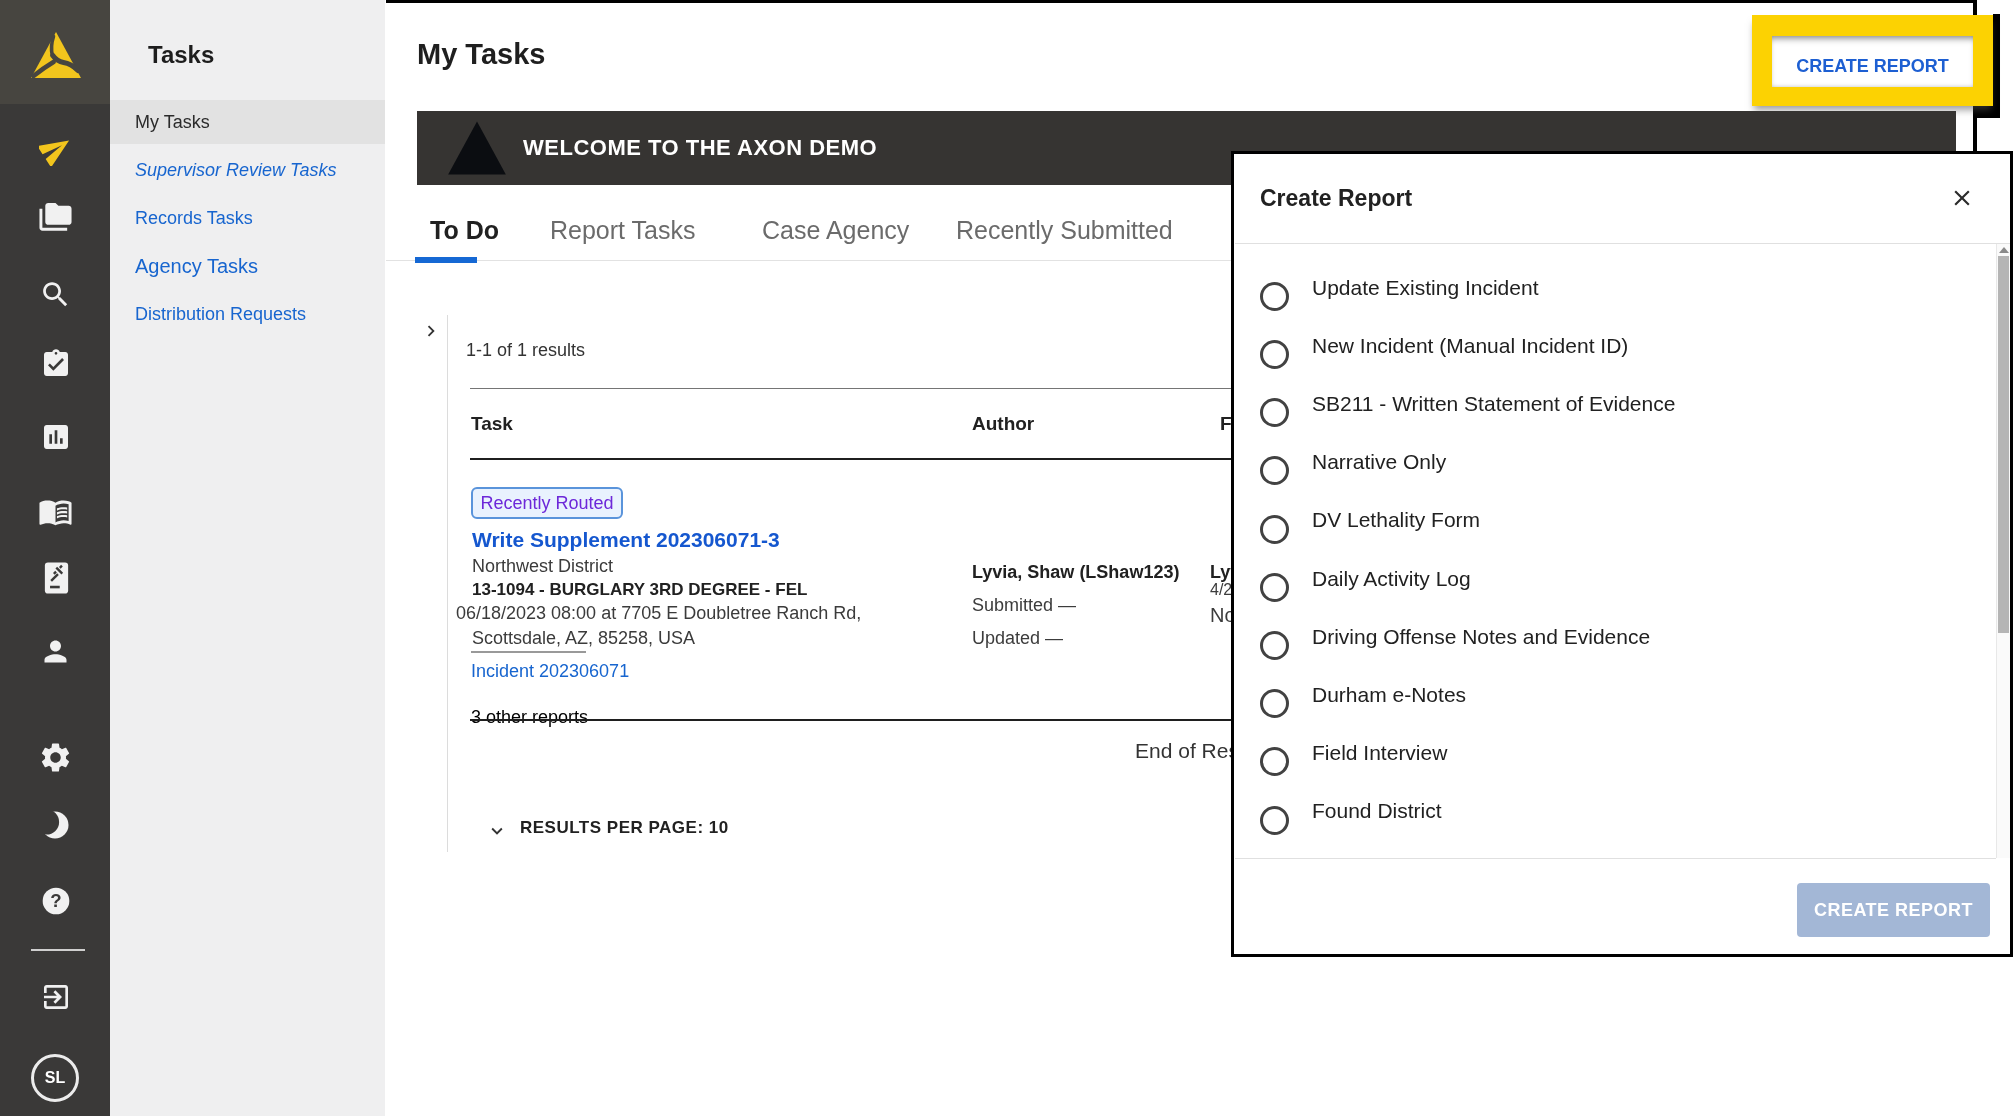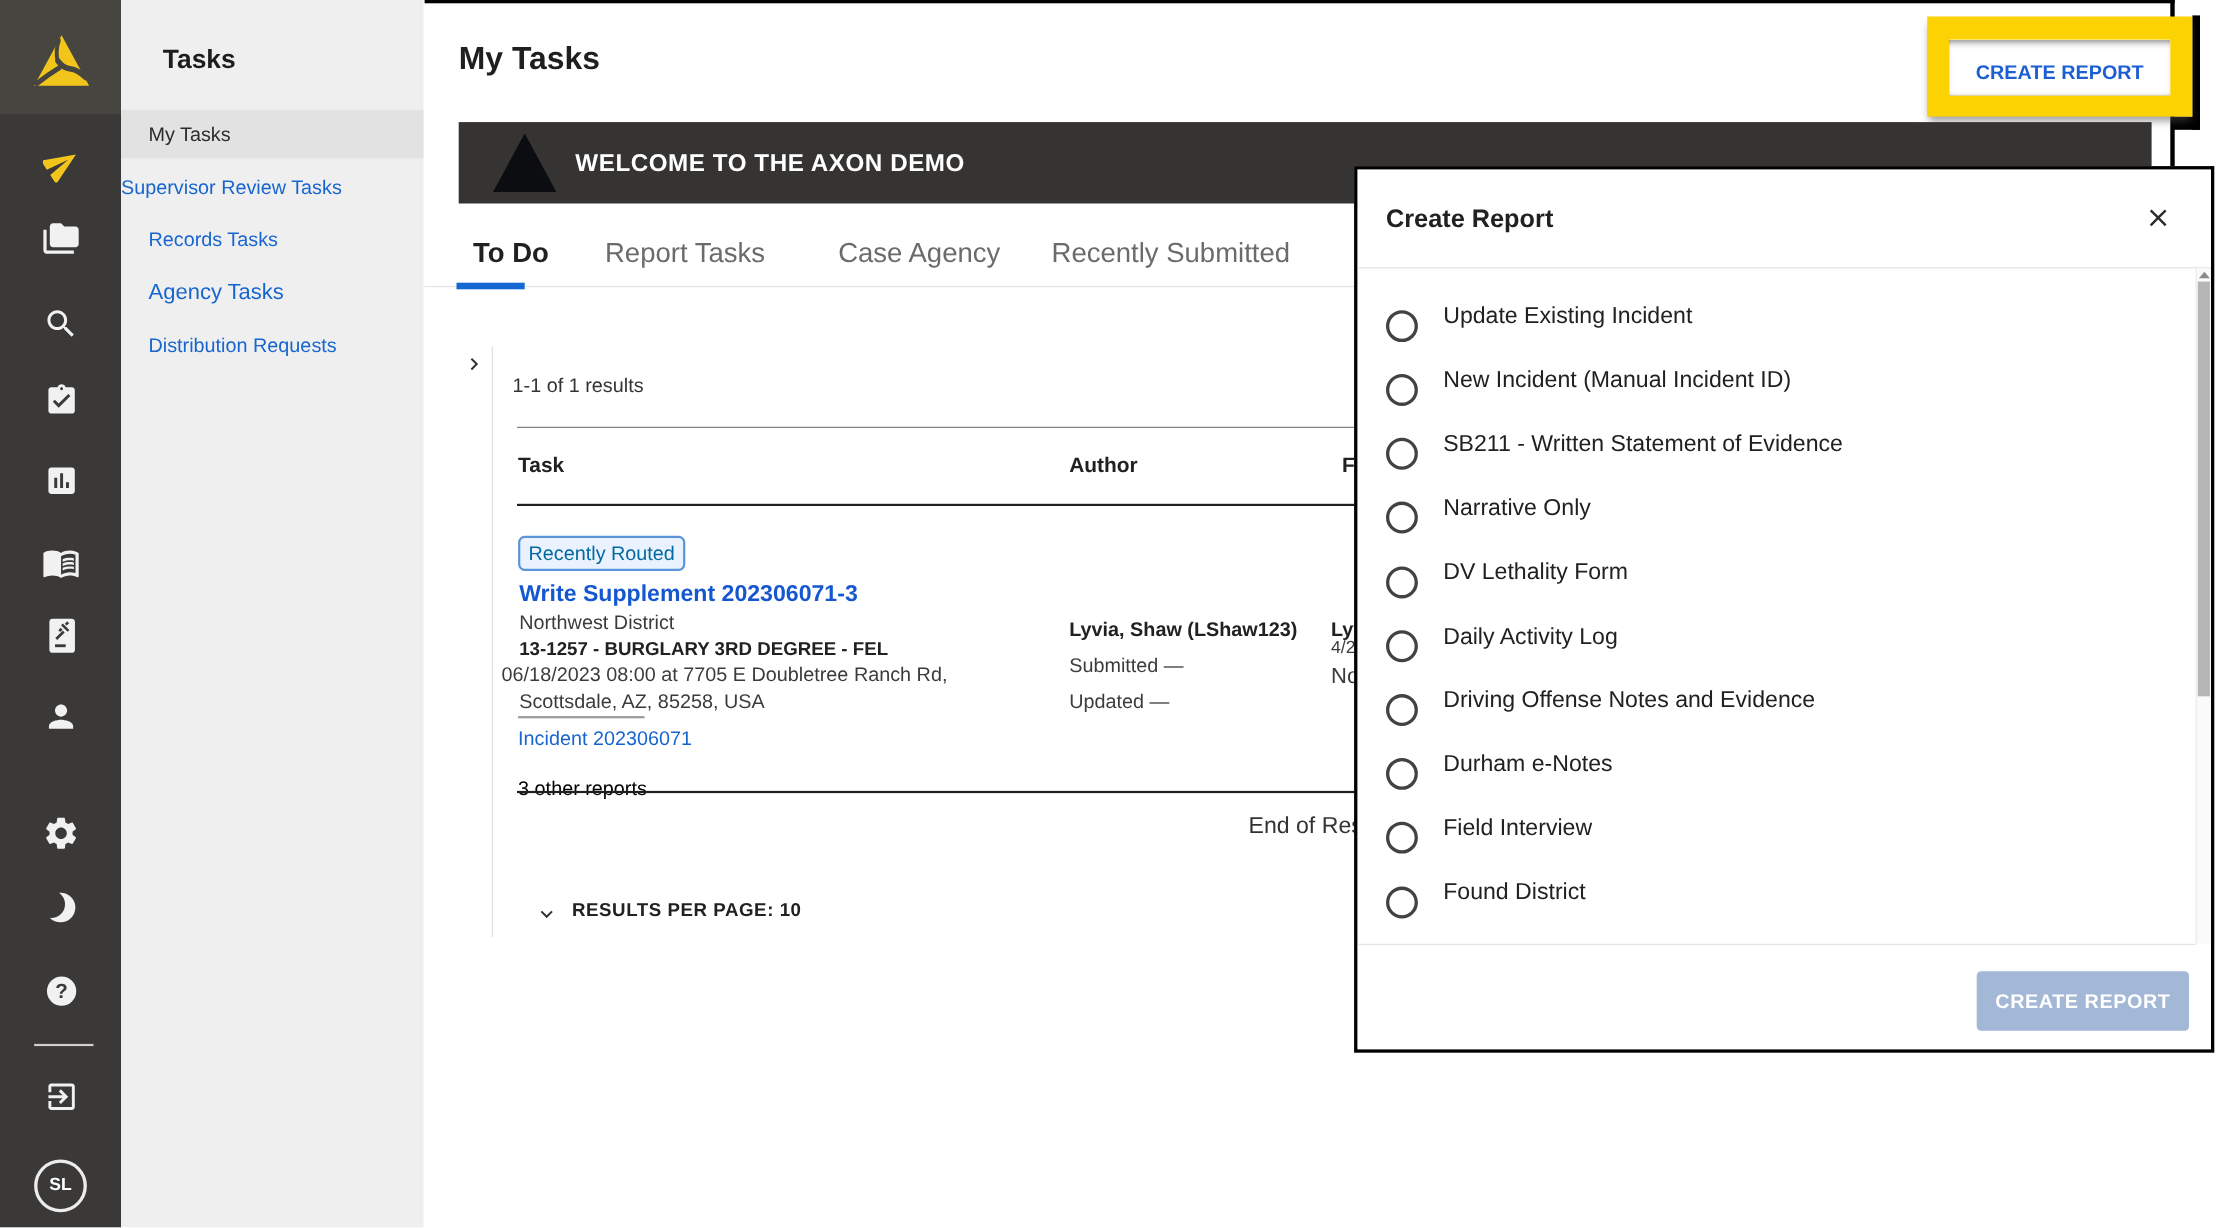--- a/index.html
+++ b/index.html
@@ -86,21 +86,21 @@
 
 <svg class="abs" style="left:40px;top:981px;" width="32" height="32" viewBox="0 0 24 24" fill="#f1f1f1">
   <path d="M10.09 15.59L11.5 17l5-5-5-5-1.41 1.41L12.67 11H3v2h9.67l-2.58 2.59zM19 3H5c-1.11 0-2 .9-2 2v4h2V5h14v14H5v-4H3v4c0 1.1.89 2 2 2h14c1.1 0 2-.9 2-2V5c0-1.1-.9-2-2-2z"></path>
 </svg>
 
 <div class="abs" style="left:31px;top:1054px;width:48px;height:48px;border:3px solid #ececec;border-radius:50%;color:#fff;font-size:16px;font-weight:bold;line-height:42px;text-align:center;">SL</div>
 
 <div class="abs" id="sb2" style="left:110px;top:0;width:275px;height:1116px;background:#efeff0;"></div>
 <div class="abs" style="left:148px;top:41px;font-size:24px;font-weight:bold;color:#1d1d1d;">Tasks</div>
 <div class="abs" style="left:110px;top:100px;width:275px;height:44px;background:#e2e2e2;color:#2b2b2b;font-size:18px;line-height:44px;padding-left:25px;">My Tasks</div>
-<div class="abs" style="left:110px;top:146px;width:275px;height:48px;color:#1765cf;font-size:18px;line-height:48px;">Supervisor Review Tasks</div>
+<div class="abs" style="left:110px;top:146px;width:275px;height:48px;color:#1765cf;font-size:18px;line-height:48px;padding-left:25px;font-style:italic;">Supervisor Review Tasks</div>
 <div class="abs" style="left:110px;top:194px;width:275px;height:48px;color:#1765cf;font-size:18px;line-height:48px;padding-left:25px;">Records Tasks</div>
 <div class="abs" style="left:110px;top:242px;width:320px;height:48px;color:#1765cf;font-size:20px;line-height:48px;padding-left:25px;">Agency Tasks</div>
 <div class="abs" style="left:110px;top:290px;width:275px;height:48px;color:#1765cf;font-size:18px;line-height:48px;padding-left:25px;">Distribution Requests</div>
 
 <div class="abs" style="left:386px;top:0;width:1591px;height:3px;background:#000;"></div>
 <div class="abs" style="left:1973px;top:0;width:4px;height:155px;background:#000;"></div>
 
 <div class="abs" style="left:417px;top:38px;font-size:29px;font-weight:bold;color:#1f1f1f;">My Tasks</div>
 
 <div class="abs" style="left:1993px;top:14px;width:7px;height:104px;background:#000;"></div>
@@ -127,24 +127,24 @@
   </svg>
 <div class="abs" style="left:447px;top:315px;width:1px;height:537px;background:#dcdcdc;"></div>
 <div class="abs" style="left:466px;top:340px;font-size:18px;color:#333;">1-1 of 1 results</div>
 
 <div class="abs" style="left:470px;top:388px;width:1505px;height:1px;background:#757575;"></div>
 <div class="abs" style="left:471px;top:413px;font-size:19px;font-weight:bold;color:#212121;">Task</div>
 <div class="abs" style="left:972px;top:413px;font-size:19px;font-weight:bold;color:#212121;">Author</div>
 <div class="abs" style="left:1220px;top:413px;font-size:19px;font-weight:bold;color:#212121;">First Routed</div>
 <div class="abs" style="left:470px;top:458px;width:1505px;height:2px;background:#1f1f1f;"></div>
 
-<div class="abs" style="left:471px;top:487px;width:152px;height:32px;background:#e9f2fe;border:2px solid #5a94db;border-radius:6px;color:#0369a1;font-size:18px;line-height:28px;text-align:center;">Recently Routed</div>
+<div class="abs" style="left:471px;top:487px;width:152px;height:32px;background:#e9f2fe;border:2px solid #5a94db;border-radius:6px;color:#6d28d9;font-size:18px;line-height:28px;text-align:center;">Recently Routed</div>
 <div class="abs" style="left:472px;top:528px;font-size:21px;font-weight:bold;color:#1557cf;">Write Supplement 202306071-3</div>
 <div class="abs" style="left:472px;top:556px;font-size:18px;color:#3b3b3b;">Northwest District</div>
-<div class="abs" style="left:472px;top:580px;font-size:17px;font-weight:bold;color:#212121;">13-1257 - BURGLARY 3RD DEGREE - FEL</div>
+<div class="abs" style="left:472px;top:580px;font-size:17px;font-weight:bold;color:#212121;">13-1094 - BURGLARY 3RD DEGREE - FEL</div>
 <div class="abs" style="left:456px;top:603px;font-size:18px;color:#3b3b3b;">06/18/2023 08:00 at 7705 E Doubletree Ranch Rd,</div>
 <div class="abs" style="left:472px;top:628px;font-size:18px;color:#3b3b3b;">Scottsdale, AZ, 85258, USA</div>
 <div class="abs" style="left:471px;top:651px;width:115px;height:2px;background:#999;"></div>
 <div class="abs" style="left:471px;top:661px;font-size:18px;color:#1765cf;">Incident 202306071</div>
 <div class="abs" style="left:471px;top:707px;font-size:18px;color:#000000;">3 other reports</div>
 
 <div class="abs" style="left:972px;top:562px;font-size:18px;font-weight:bold;color:#212121;">Lyvia, Shaw (LShaw123)</div>
 <div class="abs" style="left:972px;top:595px;font-size:18px;color:#3c3c3c;">Submitted —</div>
 <div class="abs" style="left:972px;top:628px;font-size:18px;color:#3c3c3c;">Updated —</div>
 

